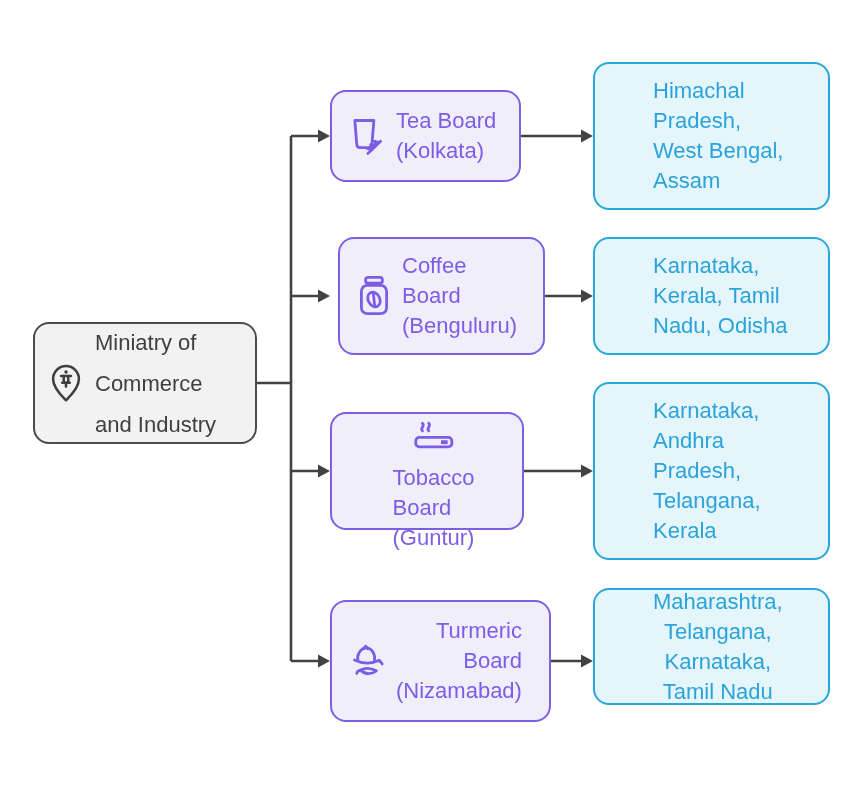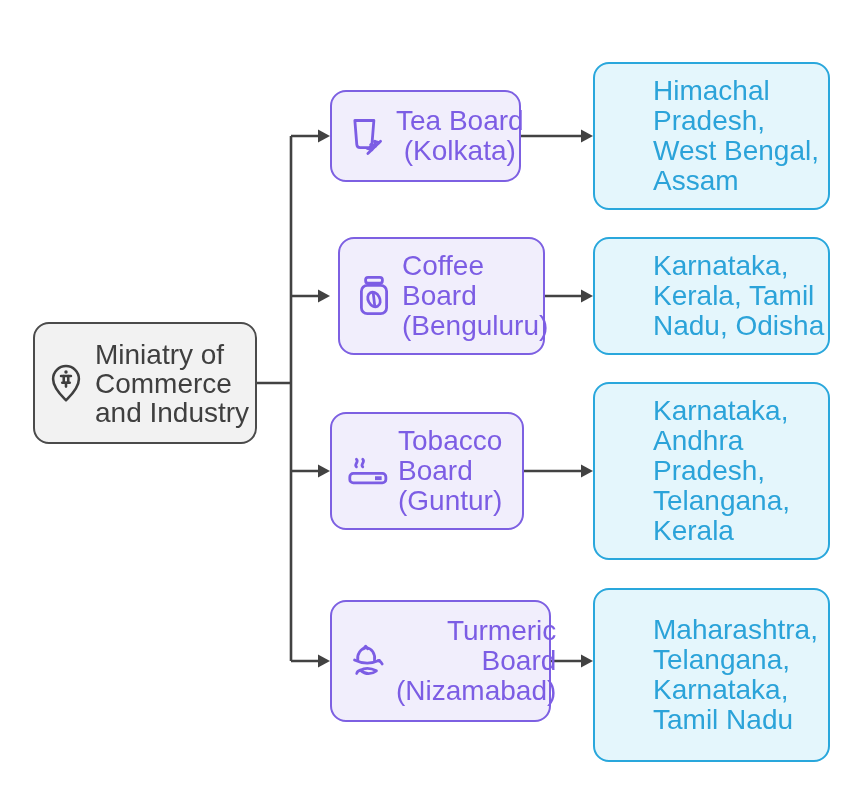--- a/index.html
+++ b/index.html
@@ -25,34 +25,34 @@
     background:var(--board-fill,#F1EEFC);
     color:var(--board-text,#7C5DE4);
     padding-left:13px;gap:7px;
   }
   .state{
     border:2.5px solid var(--state-border,#29A7DC);
     background:var(--state-fill,#E4F6FC);
     color:var(--state-text,#2BA3D9);
     padding-left:58px;
   }
-  .label{font-size:28px;line-height:30px;font-weight:500;white-space:nowrap;}
-  .root-node .label{line-height:29px;}
+  .label{font-size:22px;line-height:30px;font-weight:500;white-space:nowrap;}
+  .root-node .label{line-height:41px;}
   .icon{flex:0 0 auto;display:block;}
   .icon svg{display:block;}
   
   .n-root{left:33px;top:322px;width:224px;height:122px;}
-  .n-tea{left:330px;top:90px;width:191px;height:92px;text-align:center;}
+  .n-tea{left:330px;top:90px;width:191px;height:92px;}
   .n-coffee{left:338px;top:237px;width:207px;height:118px;}
-  .n-tobacco{left:330px;top:412px;width:194px;height:118px;}
+  .n-tobacco{left:330px;top:412px;width:194px;height:118px;flex-direction:column;}
   .n-turmeric{left:330px;top:600px;width:221px;height:122px;text-align:right;}
   .n-s1{left:593px;top:62px;width:237px;height:148px;}
   .n-s2{left:593px;top:237px;width:237px;height:118px;}
   .n-s3{left:593px;top:382px;width:237px;height:178px;}
-  .n-s4{left:593px;top:588px;width:237px;height:174px;}
+  .n-s4{left:593px;top:588px;width:237px;height:117px;text-align:center;}
 </style>
 </head>
 <body>
 
 <div class="canvas">
 
   <svg class="connectors" width="863" height="798" viewBox="0 0 863 798">
     <g>
       <path class="link" d="M257 383 H291 M291 136 V661 M291 136 H320 M291 296 H320 M291 471 H320 M291 661 H320"></path>
       <polygon class="head" points="318,129.5 330,136 318,142.5"></polygon>

